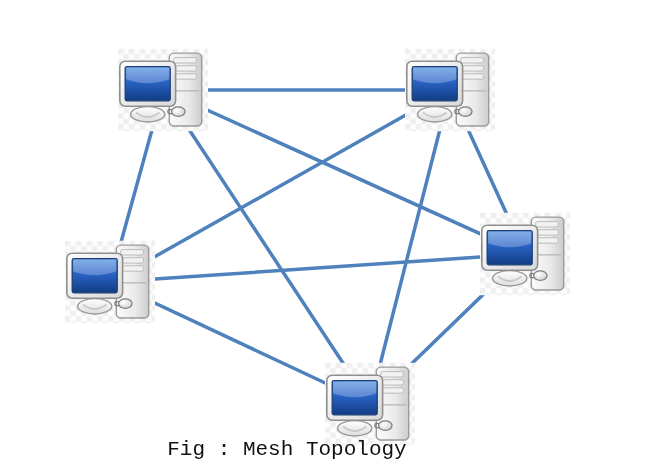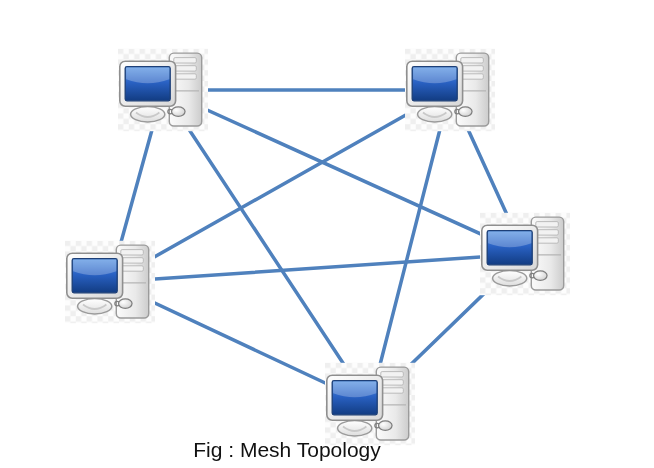--- a/index.html
+++ b/index.html
@@ -21,21 +21,21 @@
     top: 0;
   }
   .caption {
     position: absolute;
     left: 0;
     top: 438px;
     width: 574px;
     text-align: center;
     font-size: 21px;
     color: #111111;
-    font-family: Liberation Sans, sans-serif;
+    font-family: Liberation Mono, monospace;
   }
 </style>
 </head>
 <body>
 
 <div class="stage">
   <svg id="topology-svg" width="654" height="468" viewBox="0 0 654 468" xmlns="http://www.w3.org/2000/svg" xmlns:xlink="http://www.w3.org/1999/xlink">
     <defs>
       <pattern id="checker" width="12" height="12" patternUnits="userSpaceOnUse">
         <rect width="12" height="12" fill="#fdfdfd"></rect>

